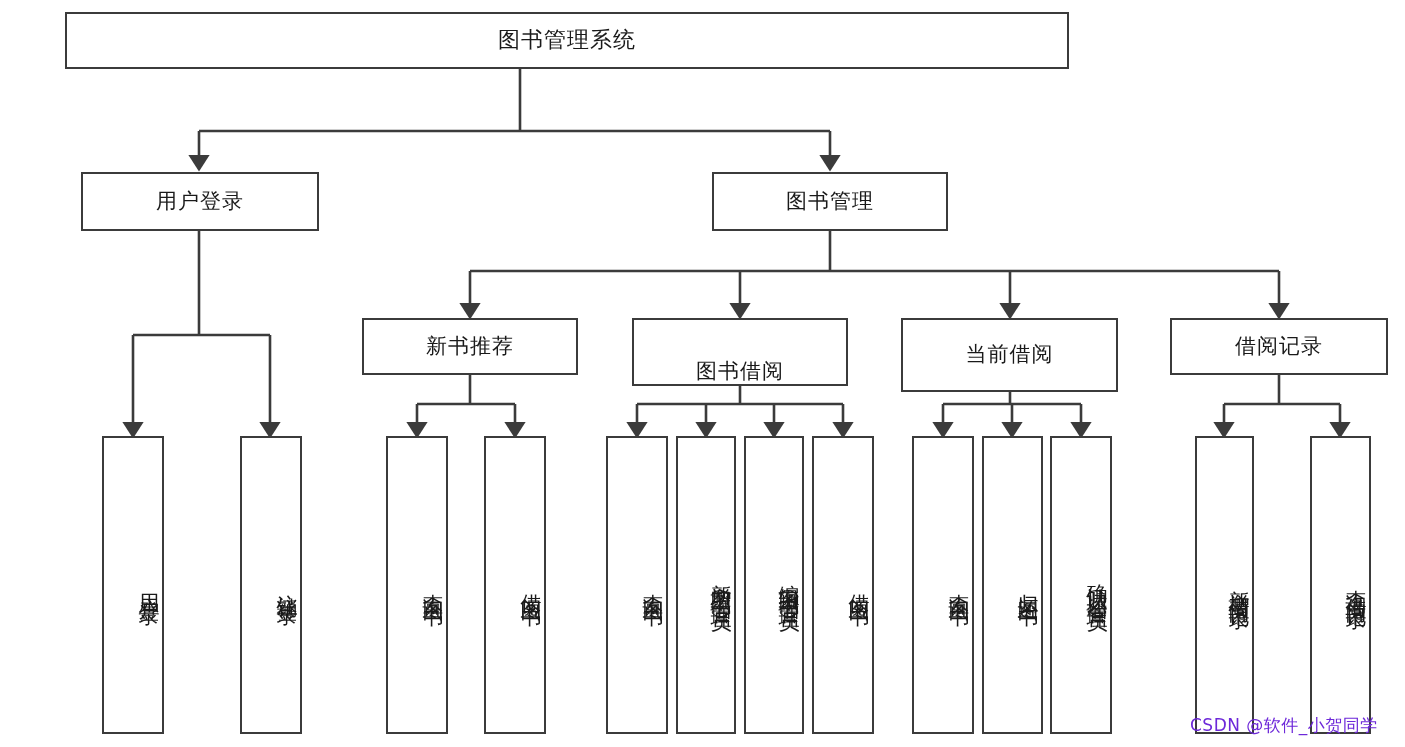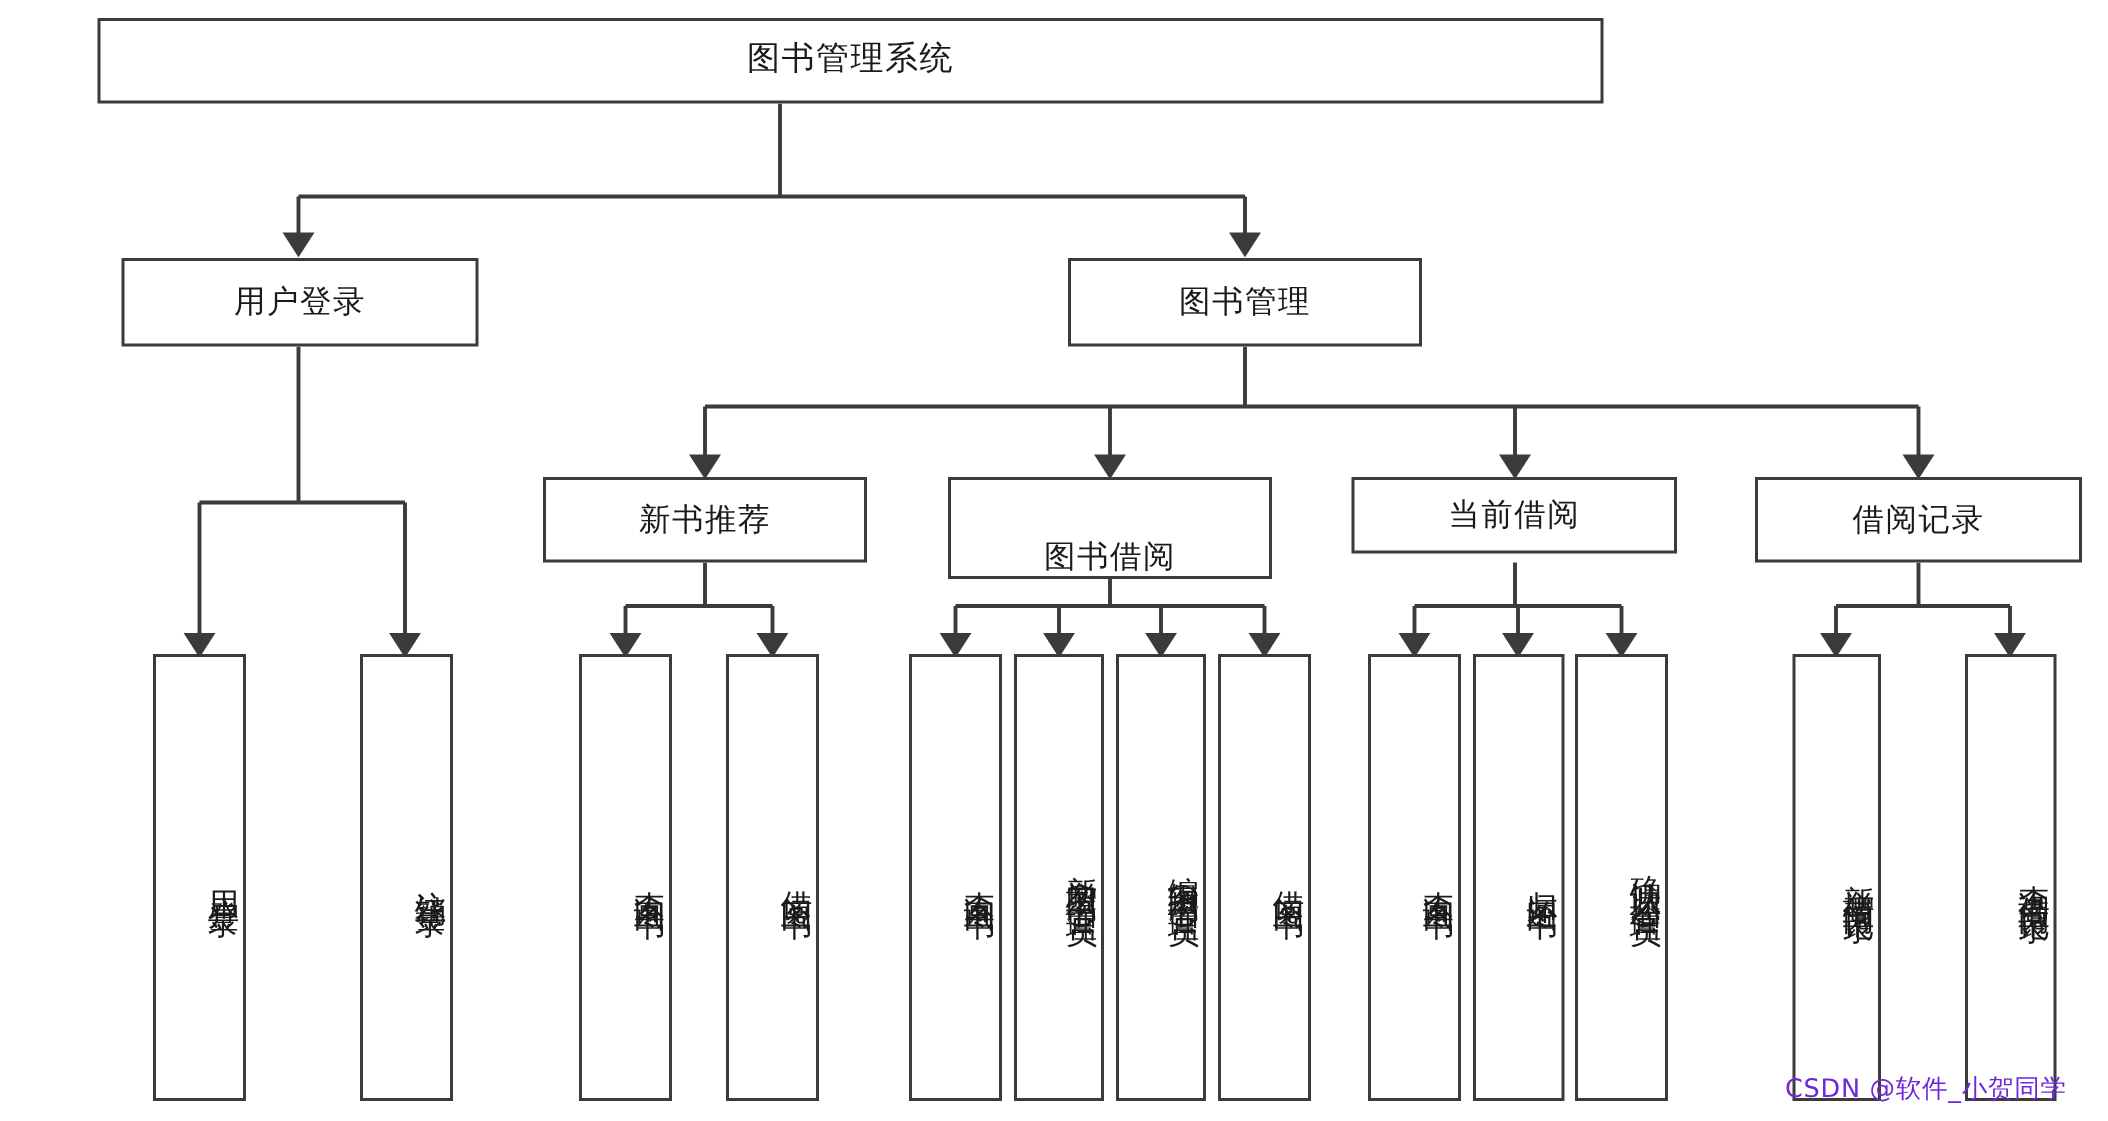--- a/index.html
+++ b/index.html
@@ -139,21 +139,21 @@
   <div class="node horiz" style="left:362px; top:318px; width:216px; height:57px;">
     <span>新书推荐</span>
   </div>
 
   <div class="node horiz" style="left:712px; top:172px; width:236px; height:59px;">
     <span>图书管理</span>
   </div>
   <div class="node horiz" style="left:632px; top:318px; width:216px; height:68px;align-items:flex-end;">
     <span>图书借阅</span>
   </div>
-  <div class="node horiz" style="left:901px; top:318px; width:217px; height:51px;">
+  <div class="node horiz" style="left:901px; top:318px; width:217px; height:74px;">
     <span>当前借阅</span>
   </div>
   <div class="node horiz" style="left:1170px; top:318px; width:218px; height:57px;justify-content:center;">
     <span>借阅记录</span>
   </div>
 
   <div class="node vert" style="left:102px; top:436px; width:62px; height:298px;">
     <span class="vlabel">用户登录</span>
   </div>
   <div class="node vert" style="left:240px; top:436px; width:62px; height:298px;">

